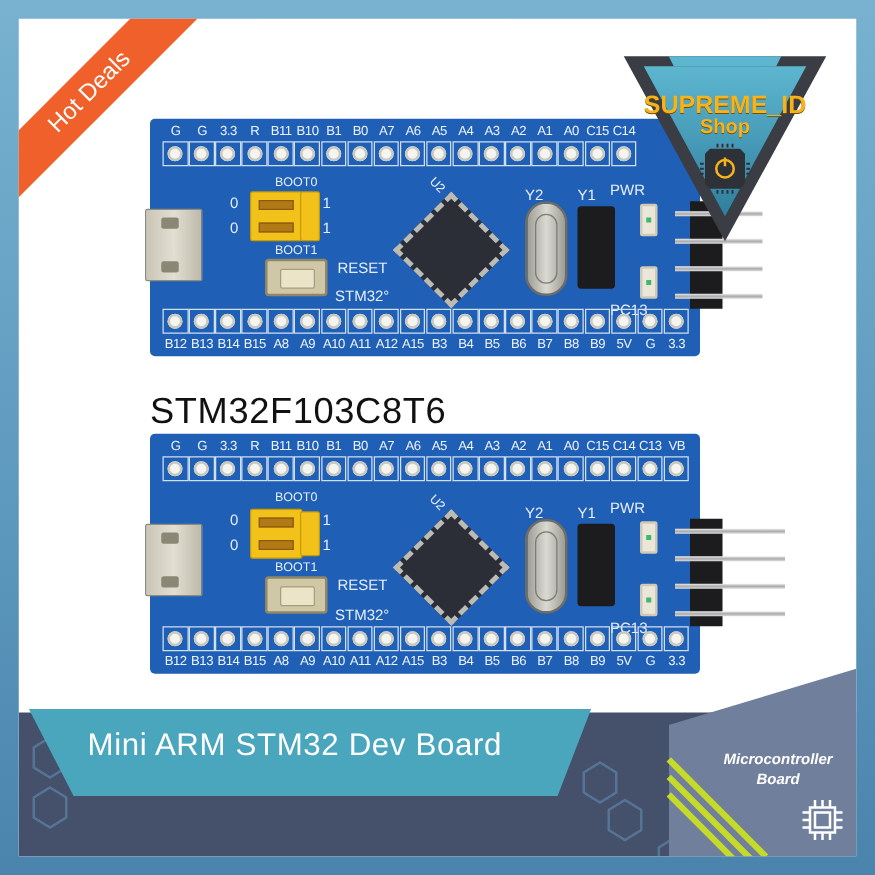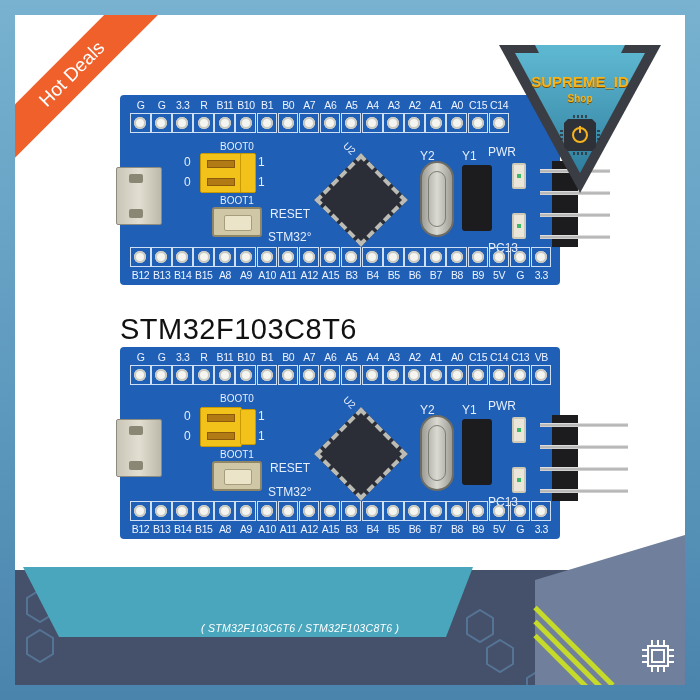--- a/index.html
+++ b/index.html
@@ -334,41 +334,45 @@
             <line x1="6" y1="17" x2="6" y2="20"></line>
           <line x1="-20" y1="-4" x2="-17" y2="-4"></line>
             <line x1="-20" y1="0" x2="-17" y2="0"></line>
             <line x1="-20" y1="4" x2="-17" y2="4"></line>
           <line x1="17" y1="-4" x2="20" y2="-4"></line>
             <line x1="17" y1="0" x2="20" y2="0"></line>
             <line x1="17" y1="4" x2="20" y2="4"></line>
         </g>
       </g>
     </svg>
-    <div class="logo-title" style="top:36px; font-size:15px;">SUPREME_ID</div>
-    <div class="logo-title" style="top:56px; font-size:10px;">Shop</div>
+    <div class="logo-title" style="top:36px; font-size:20px;">SUPREME_ID</div>
+    <div class="logo-title" style="top:56px; font-size:16px;">Shop</div>
   </div>
 
   <div class="banner-bg"></div>
   <svg style="position:absolute; left:0; top:555px;" width="670" height="115">
     <g fill="none" stroke="#5a7ea0" stroke-width="2" opacity="0.8">
       <polygon points="25,20 38,28 38,44 25,52 12,44 12,28"></polygon>
       <polygon points="25,60 38,68 38,84 25,92 12,84 12,68"></polygon>
       <polygon points="465,40 478,48 478,64 465,72 452,64 452,48"></polygon>
       <polygon points="485,70 498,78 498,94 485,102 472,94 472,78"></polygon>
       <polygon points="545,82 558,90 558,106 545,114 532,106 532,90"></polygon>
       <polygon points="525,100 538,108 538,124 525,132 512,124 512,108"></polygon>
     </g>
   </svg>
   <div class="banner-teal"></div>
-  <div class="banner-sub">( STM32F103C6T6 / STM32F103C8T6 )</div>
+  <div class="banner-title">Mini ARM STM32 Dev Board</div>
   <div class="right-panel"></div>
   <div class="stripe" style="left:520px; top:590px;"></div>
   <div class="stripe" style="left:520px; top:604px;"></div>
   <div class="stripe" style="left:520px; top:618px;"></div>
+  <div class="mc-label">
+    <div>Microcontroller</div>
+    <div>Board</div>
+  </div>
   <svg style="position:absolute; left:625px; top:623px;" width="36" height="36" viewBox="0 0 36 36">
     <g fill="none" stroke="#fff" stroke-width="2">
       <rect x="8" y="8" width="20" height="20"></rect>
       <rect x="12" y="12" width="12" height="12"></rect>
       <line x1="12" y1="2" x2="12" y2="8"></line>
         <line x1="18" y1="2" x2="18" y2="8"></line>
         <line x1="24" y1="2" x2="24" y2="8"></line>
       <line x1="12" y1="28" x2="12" y2="34"></line>
         <line x1="18" y1="28" x2="18" y2="34"></line>
         <line x1="24" y1="28" x2="24" y2="34"></line>

